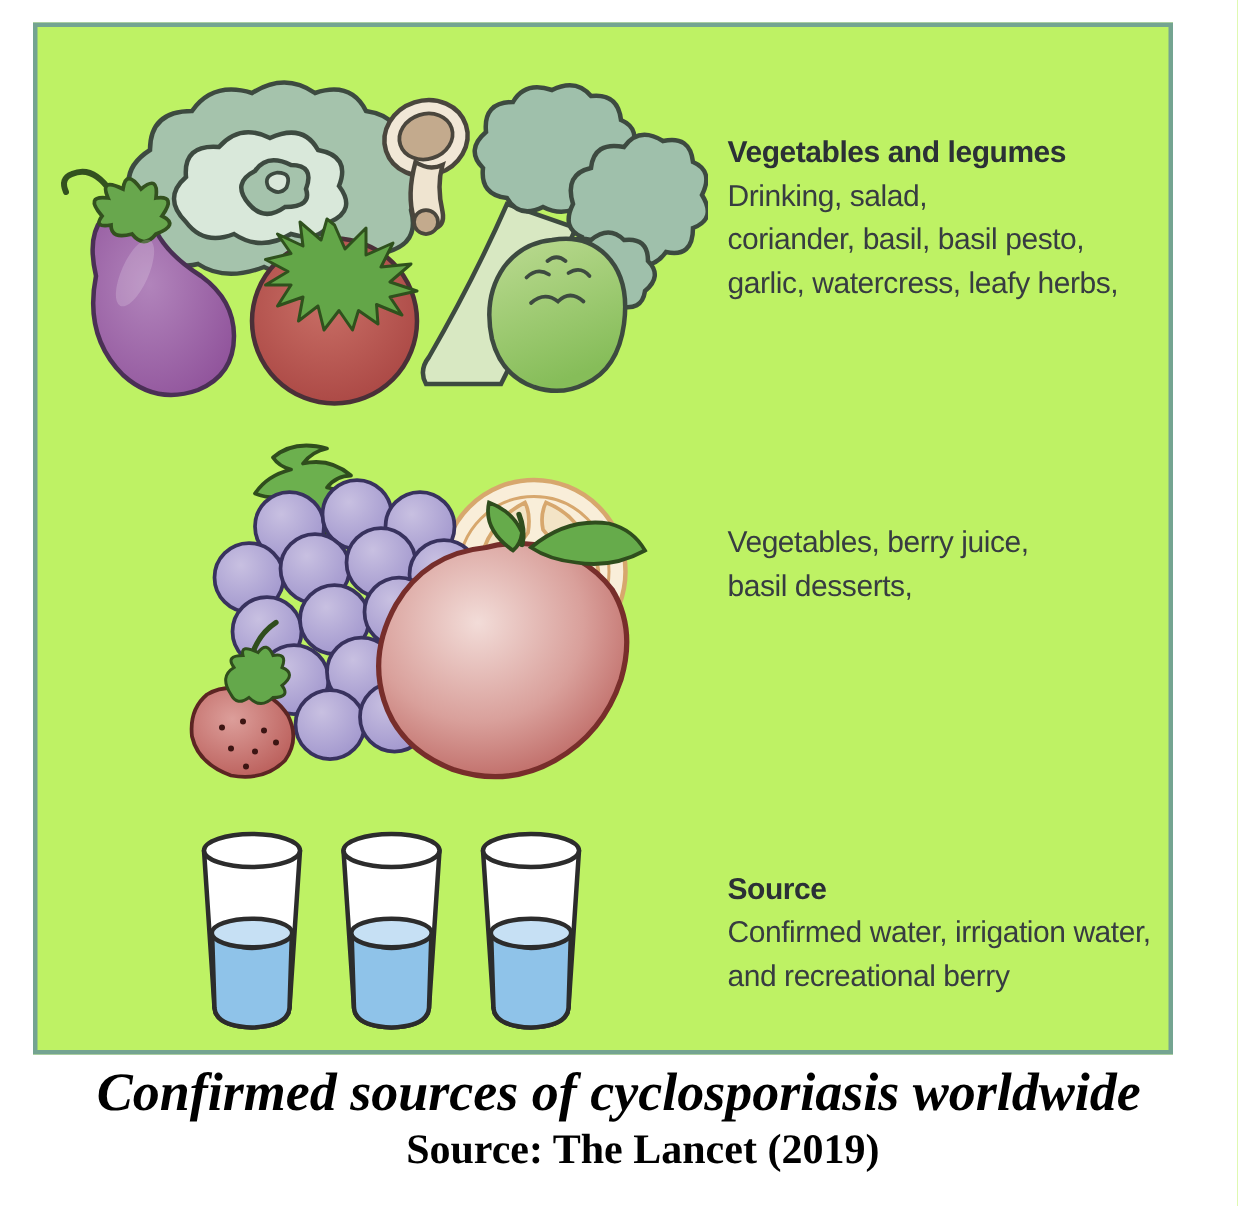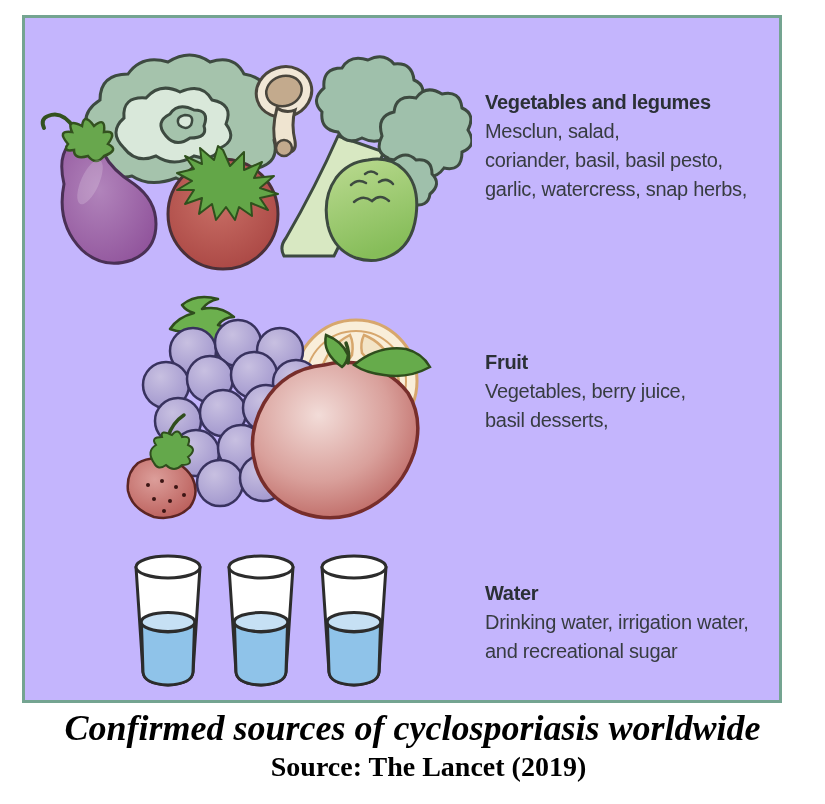--- a/index.html
+++ b/index.html
@@ -3,21 +3,21 @@
 <meta charset="utf-8">
 <style>
   html,body{margin:0;padding:0;}
   body{
     width:825px;height:804px;position:relative;background:#ffffff;
     font-family:"Liberation Sans", sans-serif;overflow:hidden;
   }
   .figure-box{
     position:absolute;left:22px;top:15px;width:760px;height:688px;
     box-sizing:border-box;border:3px solid var(--frame-border,#74a491);
-    background:#c4b5fd;
+    background:#bef264;
   }
   .illus{position:absolute;}
   #illus-veg{left:13px;top:34px;}
   #illus-fruit{left:73px;top:275px;}
   #illus-water{left:108px;top:533px;}
   .sec-text{
     position:absolute;left:460px;width:312px;
     color:var(--text,#373c41);font-size:20px;line-height:29px;
     letter-spacing:-0.3px;
   }
@@ -100,23 +100,23 @@
           <path d="M52,92 Q38,84 30,94 Q20,106 26,132 Q18,172 44,198 Q66,218 94,208 Q118,198 118,172 Q118,148 96,132 Q74,118 66,102 Q60,92 52,92 Z" fill="url(#eggGrad)" stroke="#4a3055" stroke-width="3"></path>
           <path d="M36,76 Q24,58 10,64 Q2,67 6,76" fill="none" stroke="#33511f" stroke-width="4" stroke-linecap="round"></path>
           <path d="M30,92 Q18,78 34,80 Q28,66 44,74 Q46,60 56,74 Q68,64 66,80 Q80,78 70,92 Q82,98 66,104 Q58,114 50,104 Q36,108 36,98 Q24,100 30,92 Z" fill="#68a74d" stroke="#33511f" stroke-width="2.5"></path>
           <ellipse cx="52" cy="130" rx="9" ry="24" fill="#ffffff" opacity="0.18" transform="rotate(24 52 130)"></ellipse>
         </g>
       </svg>
     </div>
 
     <div class="sec-text" id="text-veg">
       <div class="sec-head">Vegetables and legumes</div>
-      <div class="sec-line">Mesclun, salad,</div>
+      <div class="sec-line">Drinking, salad,</div>
       <div class="sec-line">coriander, basil, basil pesto,</div>
-      <div class="sec-line">garlic, watercress, snap herbs,</div>
+      <div class="sec-line">garlic, watercress, leafy herbs,</div>
     </div>
 
     <div class="illus" id="illus-fruit">
       <svg width="345" height="230" viewBox="0 0 345 230">
         <defs>
           <radialGradient id="grapeGrad" cx="38%" cy="32%" r="85%">
             <stop offset="0%" stop-color="#c8c0e1"></stop>
               <stop offset="100%" stop-color="#9b90ca"></stop>
           </radialGradient>
           <radialGradient id="bigStrawGrad" cx="40%" cy="34%" r="85%">
@@ -180,21 +180,20 @@
         <g>
           <path d="M226,72 Q186,76 166,110 Q148,142 158,174 Q168,206 204,220 Q240,232 272,214 Q304,196 316,160 Q326,126 310,100 Q292,76 258,70 Q240,68 226,72 Z" fill="url(#bigStrawGrad)" stroke="#772e2b" stroke-width="3.5"></path>
           <path d="M250,70 Q252,60 248,50" fill="none" stroke="#2f4d1d" stroke-width="3.5" stroke-linecap="round"></path>
           <path d="M244,74 Q224,60 228,42 Q244,48 250,62 Q249,70 244,74 Z" fill="#66ab4b" stroke="#2f4d1d" stroke-width="2.5"></path>
           <path d="M256,72 Q280,52 308,56 Q324,60 332,74 Q310,86 286,82 Q268,80 256,72 Z" fill="#66ab4b" stroke="#2f4d1d" stroke-width="2.5"></path>
         </g>
       </svg>
     </div>
 
     <div class="sec-text" id="text-fruit">
-      <div class="sec-head">Fruit</div>
       <div class="sec-line">Vegetables, berry juice,</div>
       <div class="sec-line">basil desserts,</div>
     </div>
 
     <div class="illus" id="illus-water">
       <svg width="258" height="138" viewBox="0 0 258 138">
         <defs>
           <g id="glassShape">
             <path d="M3,14 L10,119 Q11,131 35,132 Q59,131 60,119 L67,14 Z" fill="#ffffff" stroke="#2c2c2c" stroke-width="3" stroke-linejoin="round"></path>
             <ellipse cx="35" cy="14" rx="32" ry="11" fill="#ffffff" stroke="#2c2c2c" stroke-width="3"></ellipse>
@@ -208,23 +207,23 @@
         <g>
             <use href="#glassShape" x="93" y="2"></use>
           </g>
         <g>
             <use href="#glassShape" x="186" y="2"></use>
           </g>
       </svg>
     </div>
 
     <div class="sec-text" id="text-water">
-      <div class="sec-head">Water</div>
-      <div class="sec-line">Drinking water, irrigation water,</div>
-      <div class="sec-line">and recreational sugar</div>
+      <div class="sec-head">Source</div>
+      <div class="sec-line">Confirmed water, irrigation water,</div>
+      <div class="sec-line">and recreational berry</div>
     </div>
 
   </div>
 
   <div class="caption-title">Confirmed sources of cyclosporiasis worldwide</div>
   <div class="caption-source">Source: The Lancet (2019)</div>
 
 </div>
 
 </body></html>

